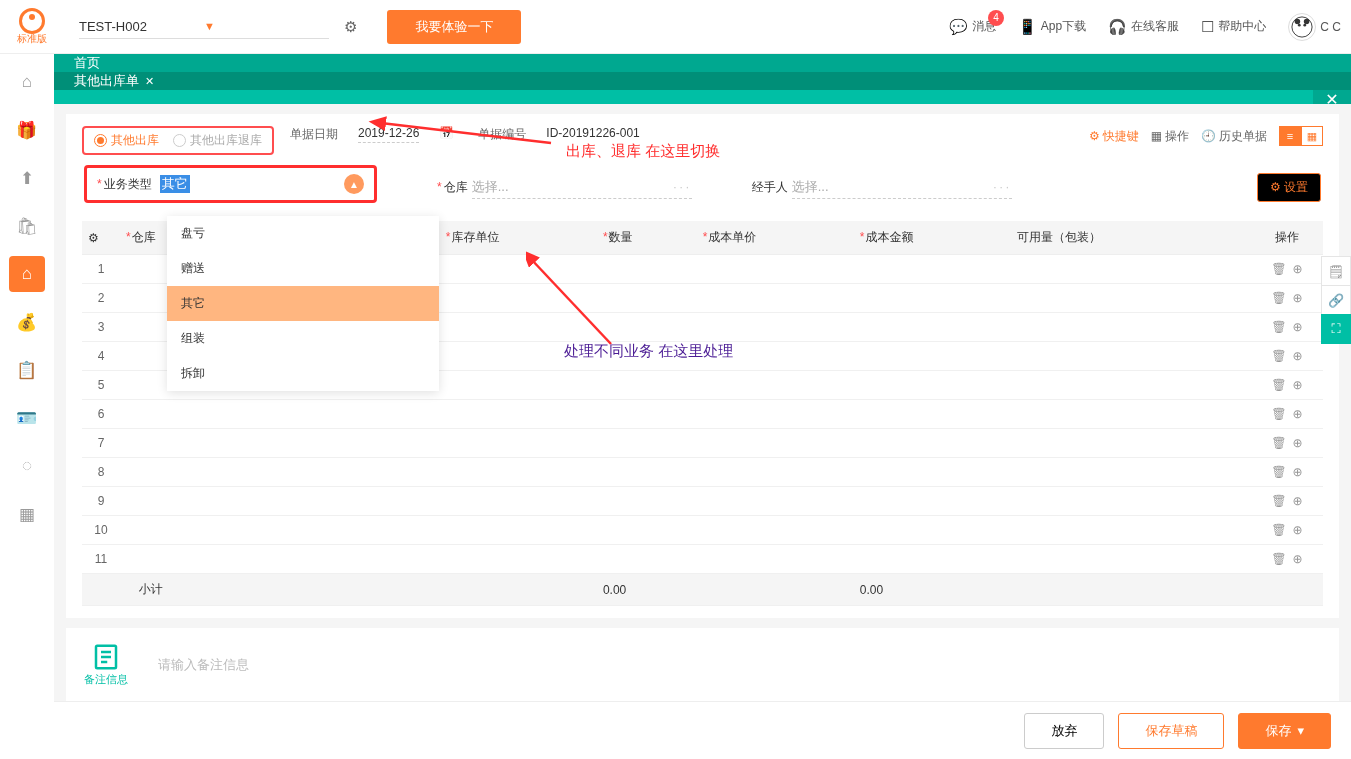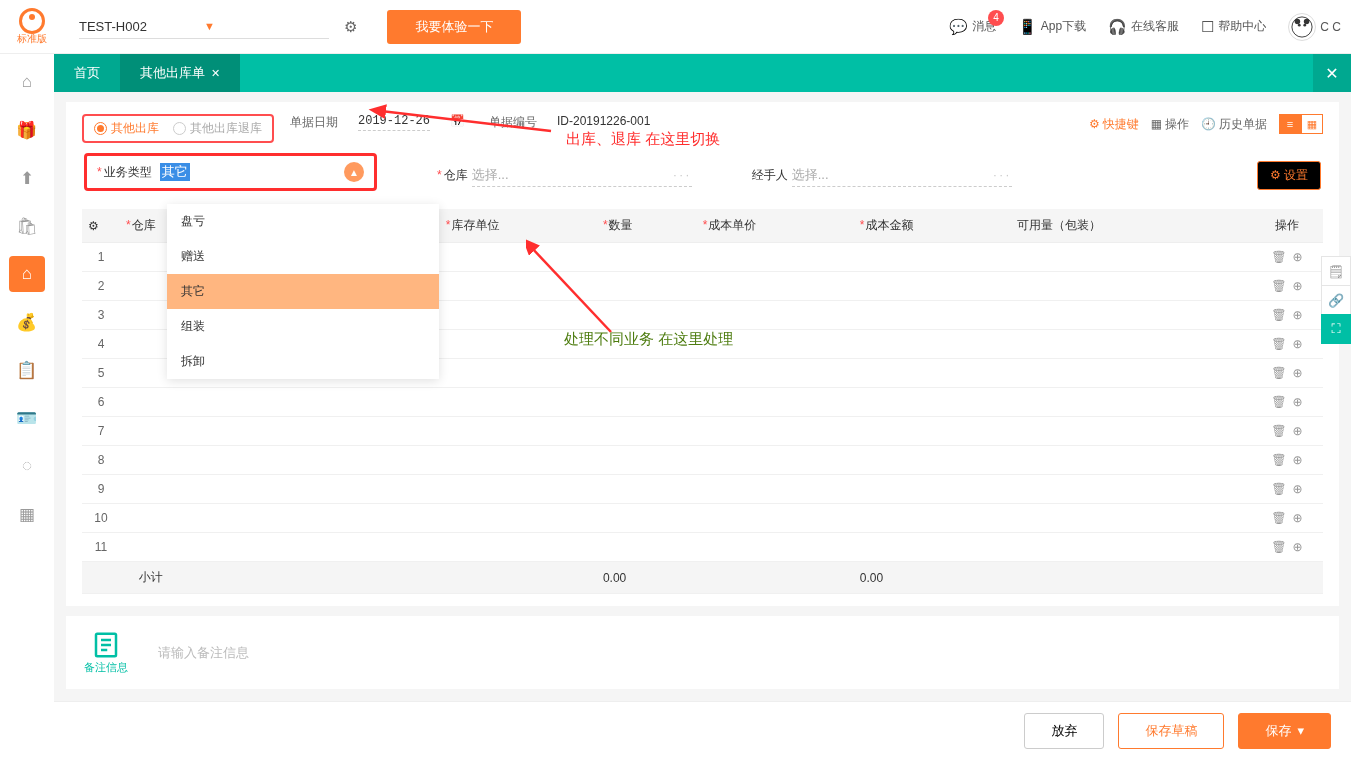--- a/index.html
+++ b/index.html
@@ -21,40 +21,40 @@
 .badge {position:absolute; top:-8px; right:-8px; background:#ff4d4f; color:#fff; border-radius:50%; width:16px; height:16px; font-size:10px; display:flex; align-items:center; justify-content:center;}
 .avatar {width:28px; height:28px; border-radius:50%; background:#fff; border:1px solid #ddd; display:flex; align-items:center; justify-content:center;}
 .avatar svg {width:22px; height:22px;}
 
 .shell {display:flex; height: calc(759px - 54px);}
 .sidenav {width:54px; background:#fff; display:flex; flex-direction:column; align-items:center; padding-top:10px; gap:12px;}
 .sidenav .nitem {width:36px; height:36px; display:flex; align-items:center; justify-content:center; border-radius:4px; color:#999; cursor:pointer; font-size:17px;}
 .sidenav .nitem.active {background:#ff7a2e; color:#fff;}
 
 .main {flex:1; display:flex; flex-direction:column; min-width:0;}
-.tabs {height:38px; background:#00bfa5; display:flex; align-items:stretch;}
+.tabs {height:50px; background:#00bfa5; display:flex; align-items:stretch;flex-direction:column;}
 .tab {padding:0 20px; display:flex; align-items:center; gap:6px; color:#fff; font-size:13px; cursor:pointer;}
 .tab.home {background:#00a890;}
 .tab.active {background:#008f78;}
 .tab-close {font-size:11px;}
 .tabs-close-all {margin-left:auto; width:38px; display:flex; align-items:center; justify-content:center; background:#00a890; color:#fff; cursor:pointer; font-size:16px;}
 
 .content {flex:1; background:#f5f5f5; padding:10px 12px 0 12px; display:flex; flex-direction:column; min-height:0;}
 .card {background:#fff; padding:12px 16px; position:relative;}
 .header-row {display:flex; align-items:flex-start; gap:16px; font-size:12px;}
 .radio-group {border:2px solid #ff4d4f; border-radius:4px; padding:4px 10px; display:flex; gap:14px; align-items:center;}
 .radio {display:flex; align-items:center; gap:4px; cursor:pointer;}
 .radio-dot {width:13px; height:13px; border-radius:50%; border:1px solid #ccc; position:relative;}
 .radio.sel .radio-dot {border-color:#ff7a2e;}
 .radio.sel .radio-dot:after {content:''; position:absolute; width:7px; height:7px; background:#ff7a2e; border-radius:50%; top:2px; left:2px;}
 .radio.sel {color:#ff7a2e;}
 .radio.unsel {color:#aaa;}
 .hdr-lbl {color:#666;}
 .hdr-val {color:#333; margin-left:4px;}
-.date-line {border-bottom:1px dashed #ccc; padding-bottom:2px;font-family:Liberation Mono, monospace;}
+.date-line {border-bottom:1px dashed #ccc; padding-bottom:2px;}
 .cal-icon {color:#ff7a2e; margin-left:4px;}
 .hdr-actions {margin-left:auto; display:flex; align-items:center; gap:12px; color:#666;}
 .hdr-act {display:flex; align-items:center; gap:3px; cursor:pointer; font-size:12px;}
 .hdr-act.prim {color:#ff7a2e;}
 .viewtog {display:flex; gap:0;}
 .vt {width:22px; height:20px; border:1px solid #ff7a2e; display:flex; align-items:center; justify-content:center; font-size:11px; cursor:pointer;}
 .vt.active{background:#ff7a2e; color:#fff;}
 .vt.other{color:#ff7a2e; background:#fff;}
 
 .annot1 {position:absolute; top:28px; left:500px; color:#ff2e2e; font-size:15px; pointer-events:none;}
@@ -72,21 +72,21 @@
 
 .biz-box {border:3px solid #ff2e2e; border-radius:4px; padding:6px 10px; width:293px; position:relative; margin-top:-6px;}
 .biz-sel {display:flex; align-items:center; gap:8px;}
 .biz-val {background:#3a8ee6; color:#fff; padding:0 2px;}
 .biz-chev {margin-left:auto; width:20px; height:20px; border-radius:50%; background:#ff9a5e; color:#fff; display:flex; align-items:center; justify-content:center; font-size:10px;}
 .dd {position:absolute; top:48px; left:80px; width:272px; background:#fff; box-shadow:0 2px 10px rgba(0,0,0,.12); z-index:50;}
 .dd-item {padding:9px 14px; font-size:12px; cursor:pointer;}
 .dd-item.sel {background:#ffb680;}
 
 .arrow2 {position:absolute; top:135px; left:460px; pointer-events:none;}
-.annot2 {position:absolute; top:228px; left:498px; color:#4d7c0f; font-size:15px; pointer-events:none;}
+.annot2 {position:absolute; top:228px; left:498px; color:#4c1d95; font-size:15px; pointer-events:none;}
 
 .grid-wrap {margin-top:10px; flex:1; min-height:0; display:flex; flex-direction:column;}
 .grid {width:100%; border-collapse:collapse; font-size:12px;}
 .grid th {background:#f5f5f5; padding:8px 6px; text-align:left; font-weight:normal; color:#333; border-bottom:1px solid #eee;}
 .grid th.center, .grid td.center {text-align:center;}
 .grid td {padding:7px 6px; border-bottom:1px solid #f0f0f0; background:#fff;}
 .grid .idx {width:38px; text-align:center; color:#666;}
 .gear-cell{width:34px; text-align:center; color:#888;}
 .req-h {color:#ff4d4f; margin-right:1px;}
 .ops-cell {text-align:center; width:72px;}

